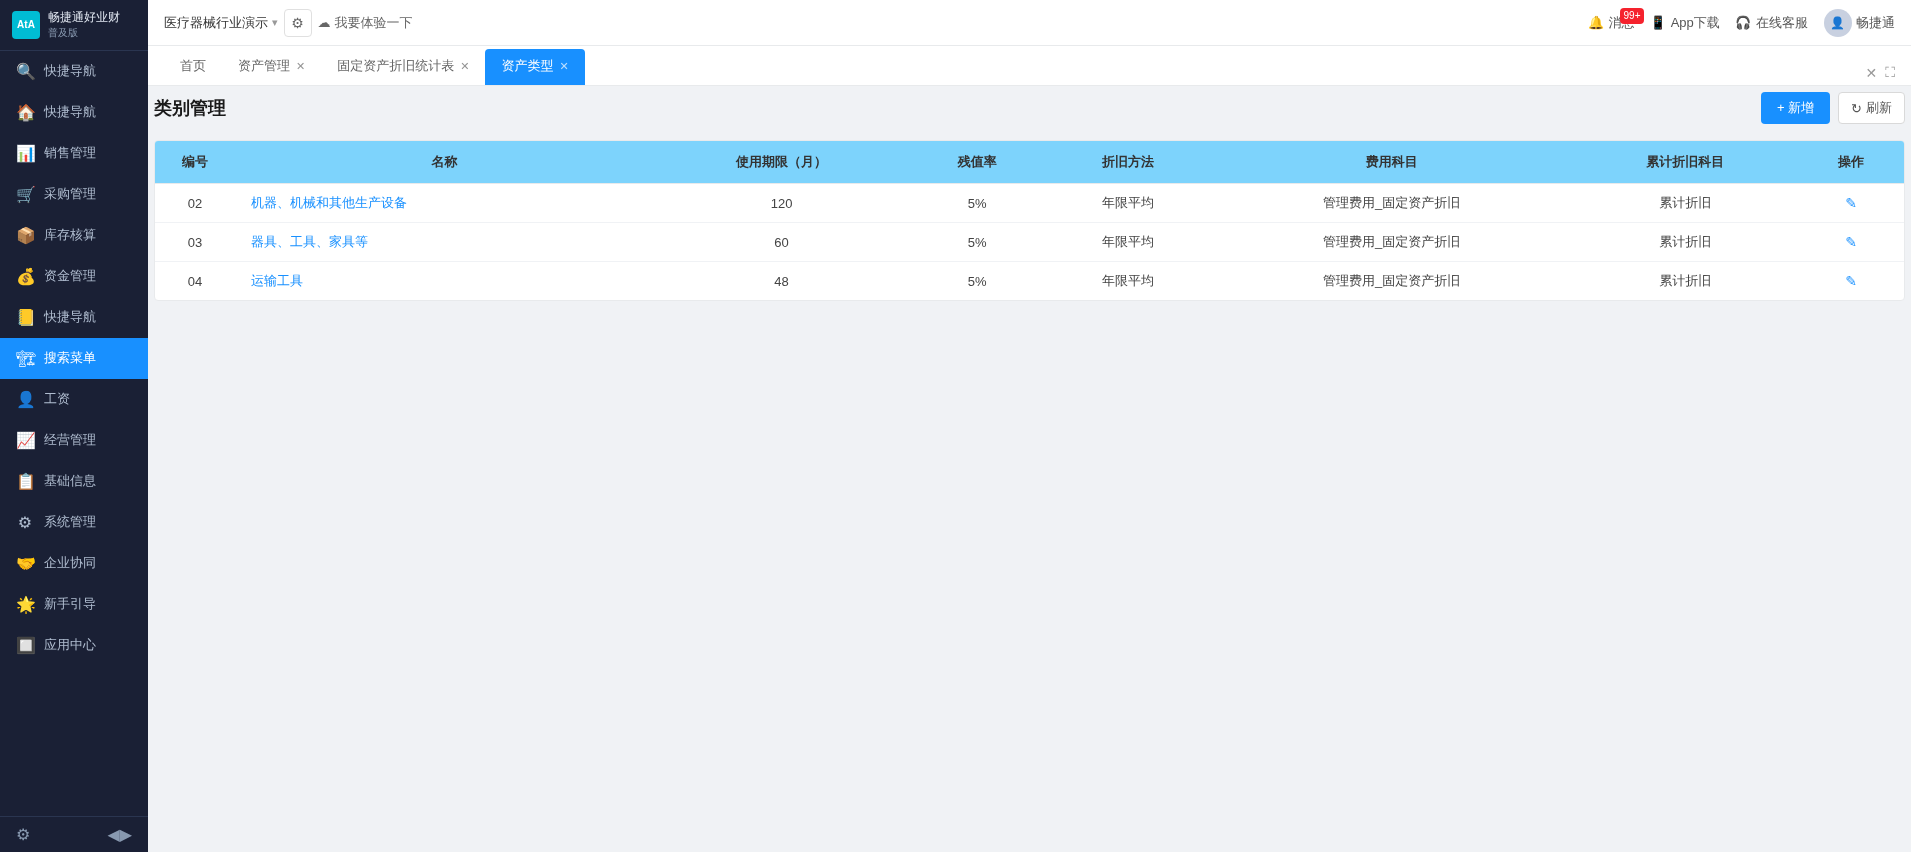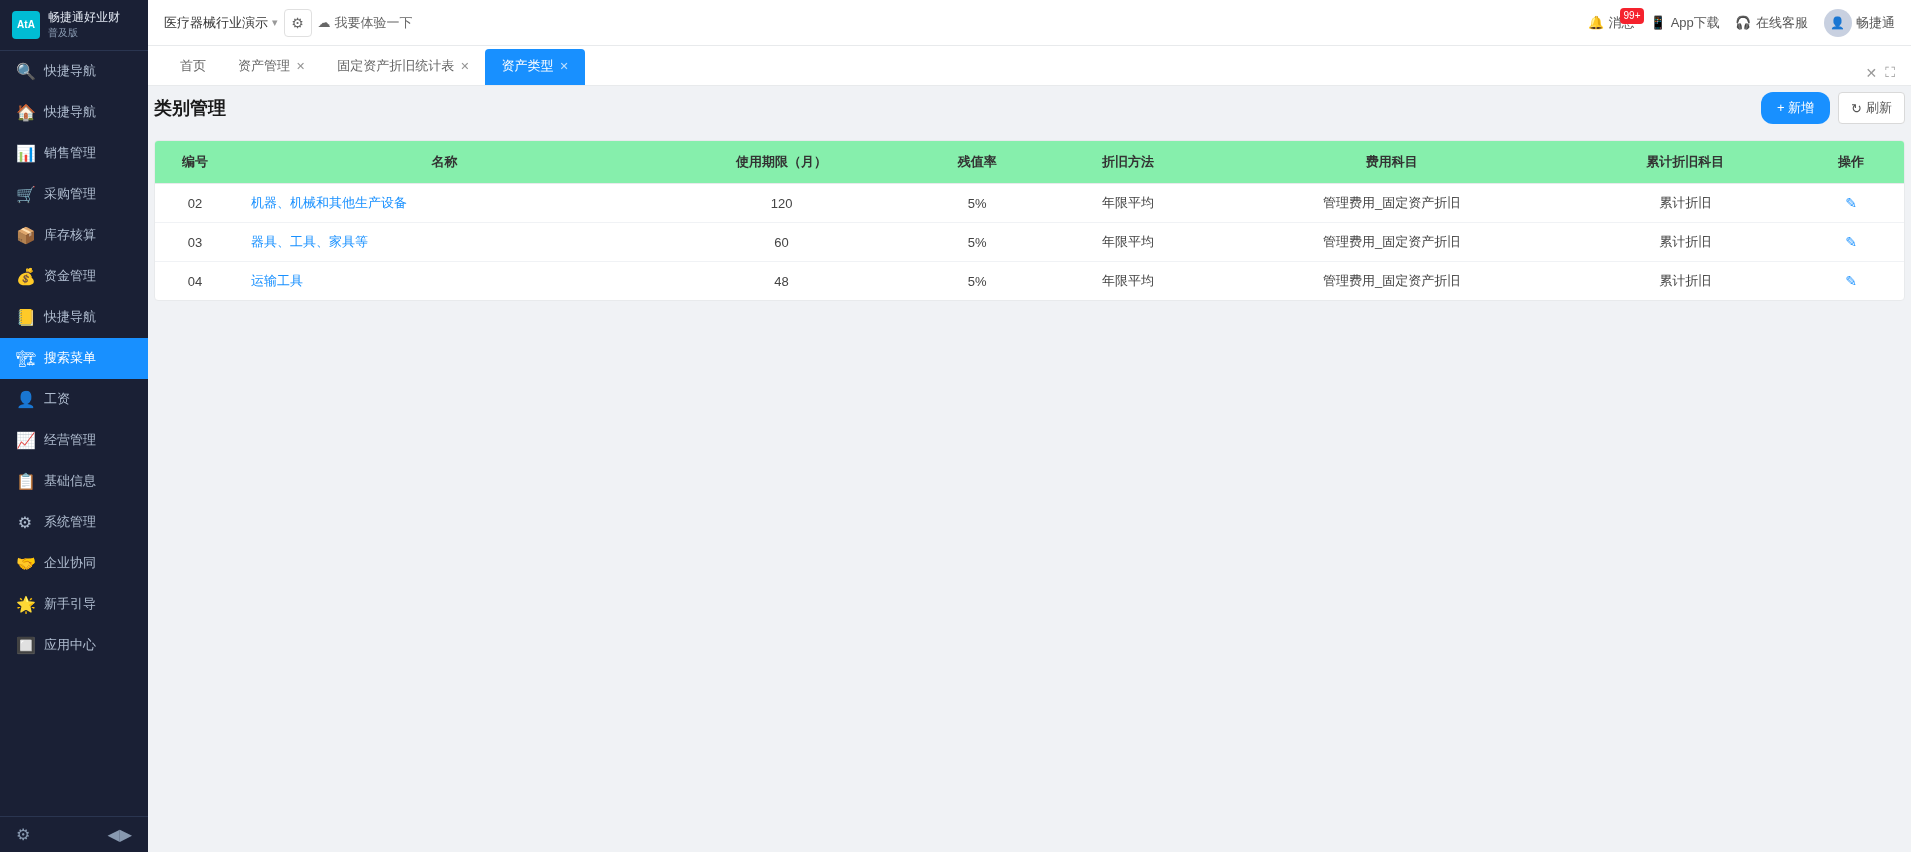--- a/index.html
+++ b/index.html
@@ -170,21 +170,21 @@
     }
     .page-title {
       font-size: 18px; font-weight: bold; color: #1a1a1a;
     }
     .page-actions { display: flex; gap: 8px; }
 
     .btn-new {
       display: flex; align-items: center; gap: 4px;
       background: #1890ff; color: white;
       border: none; padding: 6px 16px;
-      border-radius: 12px; cursor: pointer;
+      border-radius: 4px; cursor: pointer;
       font-size: 13px;
     }
     .btn-refresh {
       display: flex; align-items: center; gap: 4px;
       background: white; color: #555;
       border: 1px solid #d9d9d9; padding: 6px 12px;
       border-radius: 4px; cursor: pointer;
       font-size: 13px;
     }
 
@@ -193,21 +193,21 @@
       background: white;
       border-radius: 4px;
       border: 1px solid #e8eaec;
       overflow: hidden;
     }
     table {
       width: 100%;
       border-collapse: collapse;
     }
     thead tr {
-      background: #86efac;
+      background: #7dd3fc;
     }
     thead th {
       padding: 12px 10px;
       font-size: 13px;
       font-weight: 600;
       color: #333;
       border-bottom: 1px solid #e8eaec;
       text-align: center;
     }
     thead th:first-child { text-align: center; width: 80px; }

